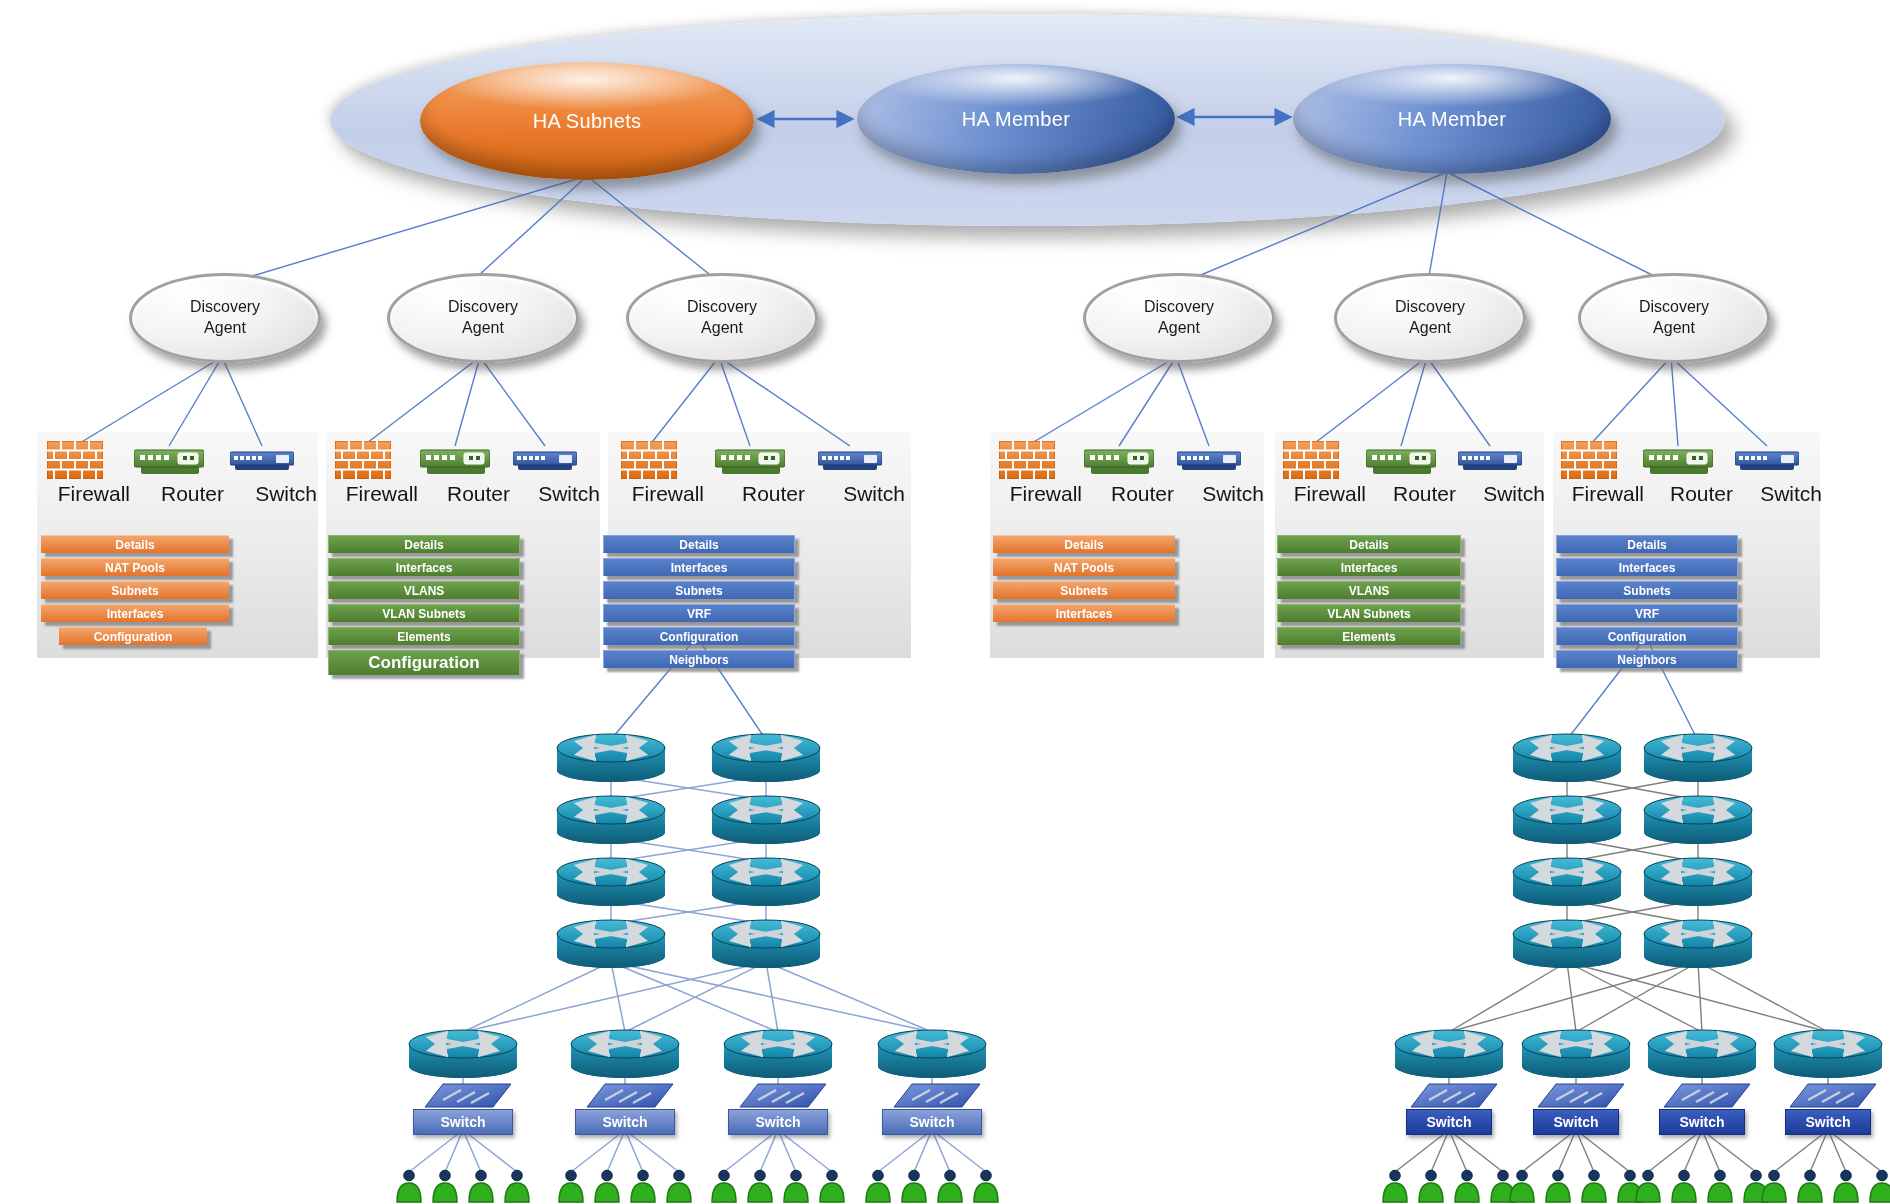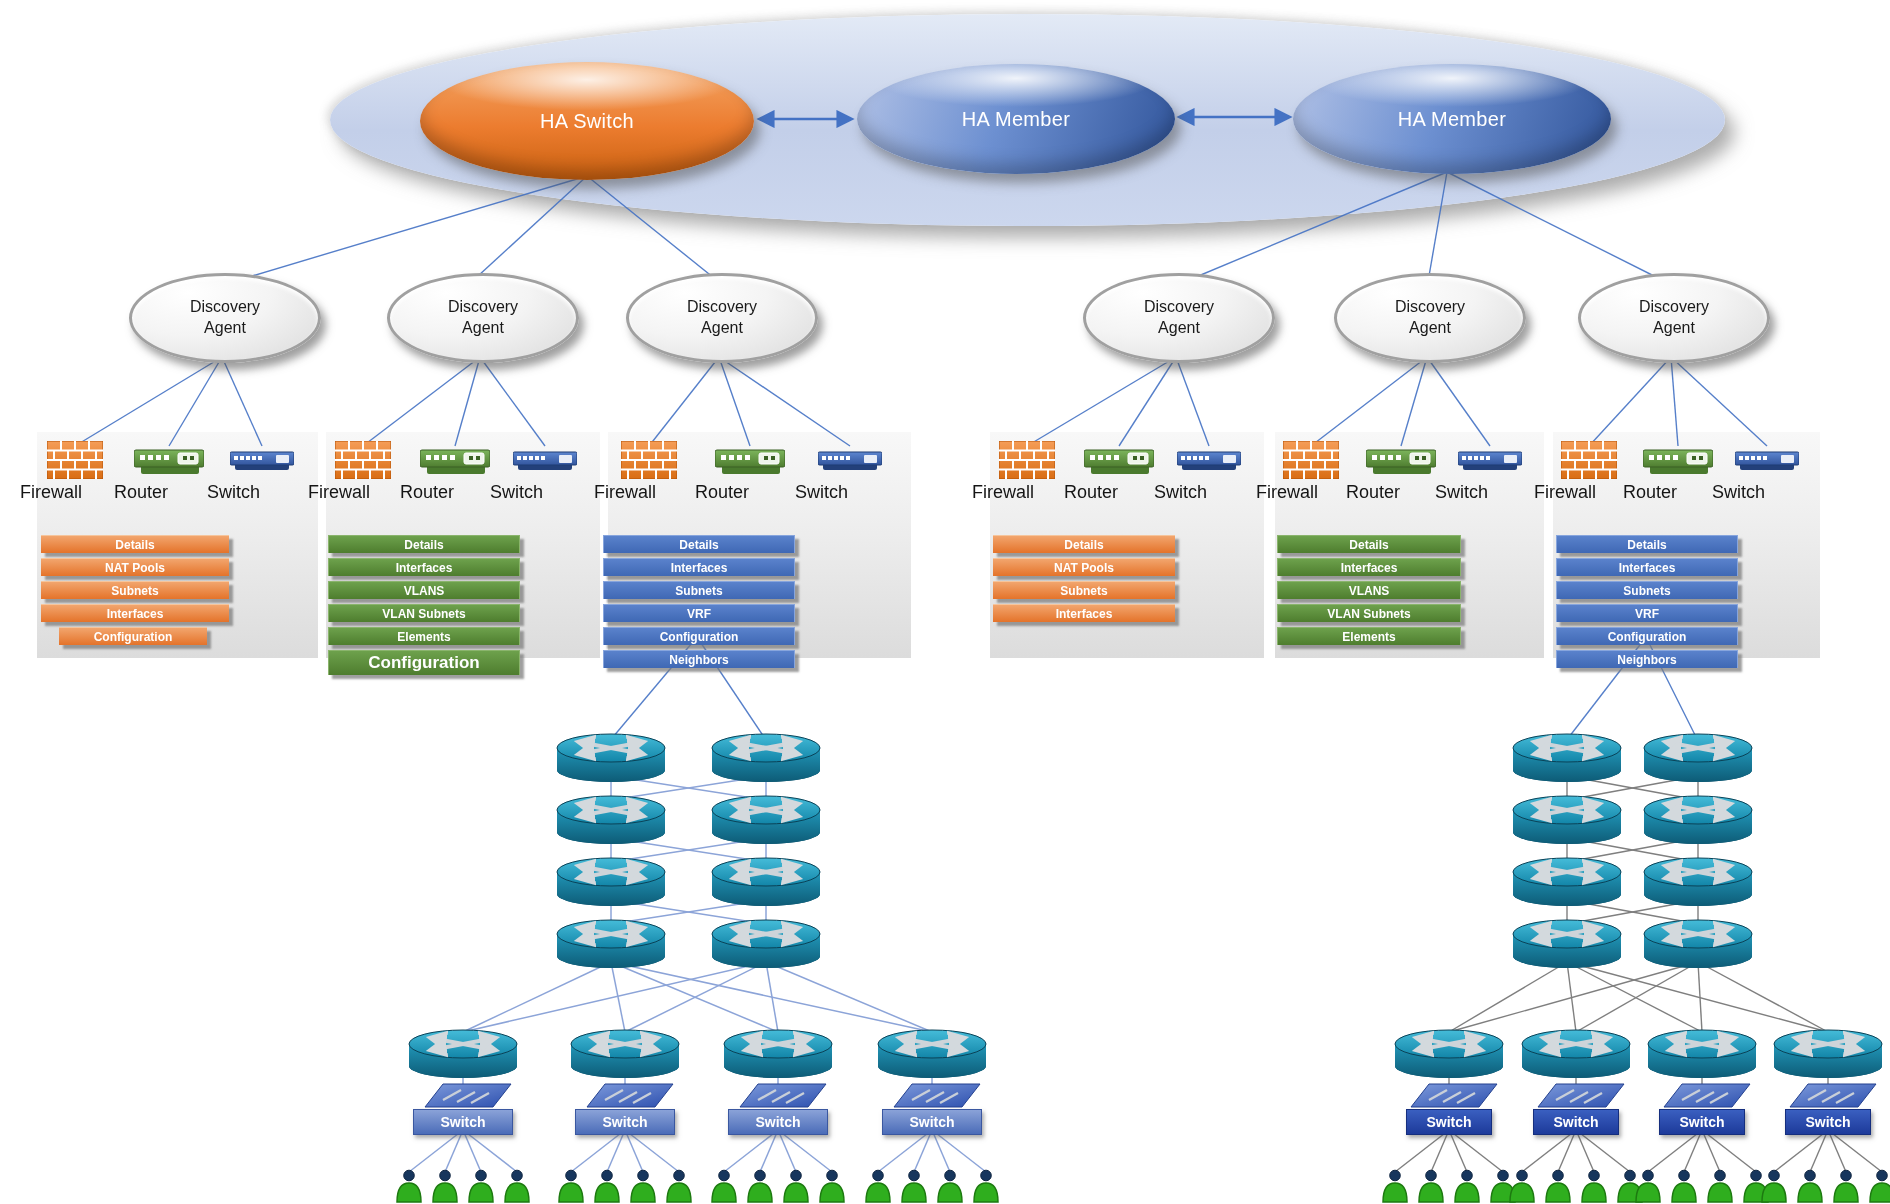--- a/index.html
+++ b/index.html
@@ -19,21 +19,21 @@
            linear-gradient(110deg,#b2c2e6 0%,#6d90d1 45%,#30549a 100%);}
   
   .da{position:absolute;width:186px;height:84px;border-radius:50%;z-index:2;
       background:radial-gradient(ellipse at 30% 20%,#ffffff 0%,#f4f4f4 45%,#dadada 100%);
       border:3px solid #a0a0a0;box-shadow:5px 7px 9px rgba(80,80,80,.55),inset 0 3px 4px #fff;
       display:flex;flex-direction:column;align-items:center;justify-content:center;
       font-size:16px;color:#1a1a1a;line-height:1.3;}
   
   .panel{position:absolute;top:432px;height:226px;z-index:0;
          background:linear-gradient(180deg,#f8f8f8 0%,#ededed 45%,#dcdcdc 100%);}
-  .devlbl{position:absolute;top:482px;width:110px;text-align:left;font-size:18px;color:#151515;z-index:2;}
+  .devlbl{position:absolute;top:482px;width:110px;text-align:right;font-size:21px;color:#151515;z-index:2;}
   .devicon{position:absolute;z-index:2;}
   .bar{position:absolute;height:17px;display:flex;align-items:center;justify-content:center;z-index:2;
        color:#fff;font-weight:bold;font-size:12px;box-shadow:4px 4px 2px rgba(122,122,122,.72);margin-top:32px;}
   .bar.o{background:linear-gradient(180deg,#f2a56d 0%,#e4732a 100%);border-top:1px solid #f6c59c;}
   .bar.g{background:linear-gradient(180deg,#6da14c 0%,#4e7d2e 100%);border:1px solid #8ab46c;border-bottom:none;}
   .bar.b{background:linear-gradient(180deg,#5a82cc 0%,#3f68b4 100%);border:1px solid #87a5dd;border-bottom:none;}
   .bar.big{height:24px;font-size:17px;}
   
   .rt{position:absolute;z-index:2;}
   .sw3d{position:absolute;width:100px;z-index:2;}
@@ -270,21 +270,21 @@
         <line x1="1828" y1="1130" x2="1846" y2="1172"></line>
         <line x1="1828" y1="1130" x2="1882" y2="1172"></line>
       </g>
     <g id="gArrows" stroke="#4472c4" stroke-width="2.6">
         <line x1="760" y1="119" x2="851" y2="119" marker-start="url(#arr)" marker-end="url(#arr)"></line>
         <line x1="1180" y1="117" x2="1289" y2="117" marker-start="url(#arr)" marker-end="url(#arr)"></line>
       </g>
   </svg>
 
   <div id="nodes">
-      <div class="ha orange" style="left: 420px; top: 62px; width: 334px; height: 118px;">HA Switch</div>
+      <div class="ha orange" style="left: 420px; top: 62px; width: 334px; height: 118px;">HA Subnets</div>
       <div class="ha blue" style="left: 857px; top: 64px; width: 318px; height: 110px;">HA Member</div>
       <div class="ha blue" style="left: 1293px; top: 64px; width: 318px; height: 110px;">HA Member</div>
       <div class="da" style="left: 129px; top: 273px;">
         <span>Discovery</span>
         <span>Agent</span>
       </div>
       <div class="da" style="left: 387px; top: 273px;">
         <span>Discovery</span>
         <span>Agent</span>
       </div>

